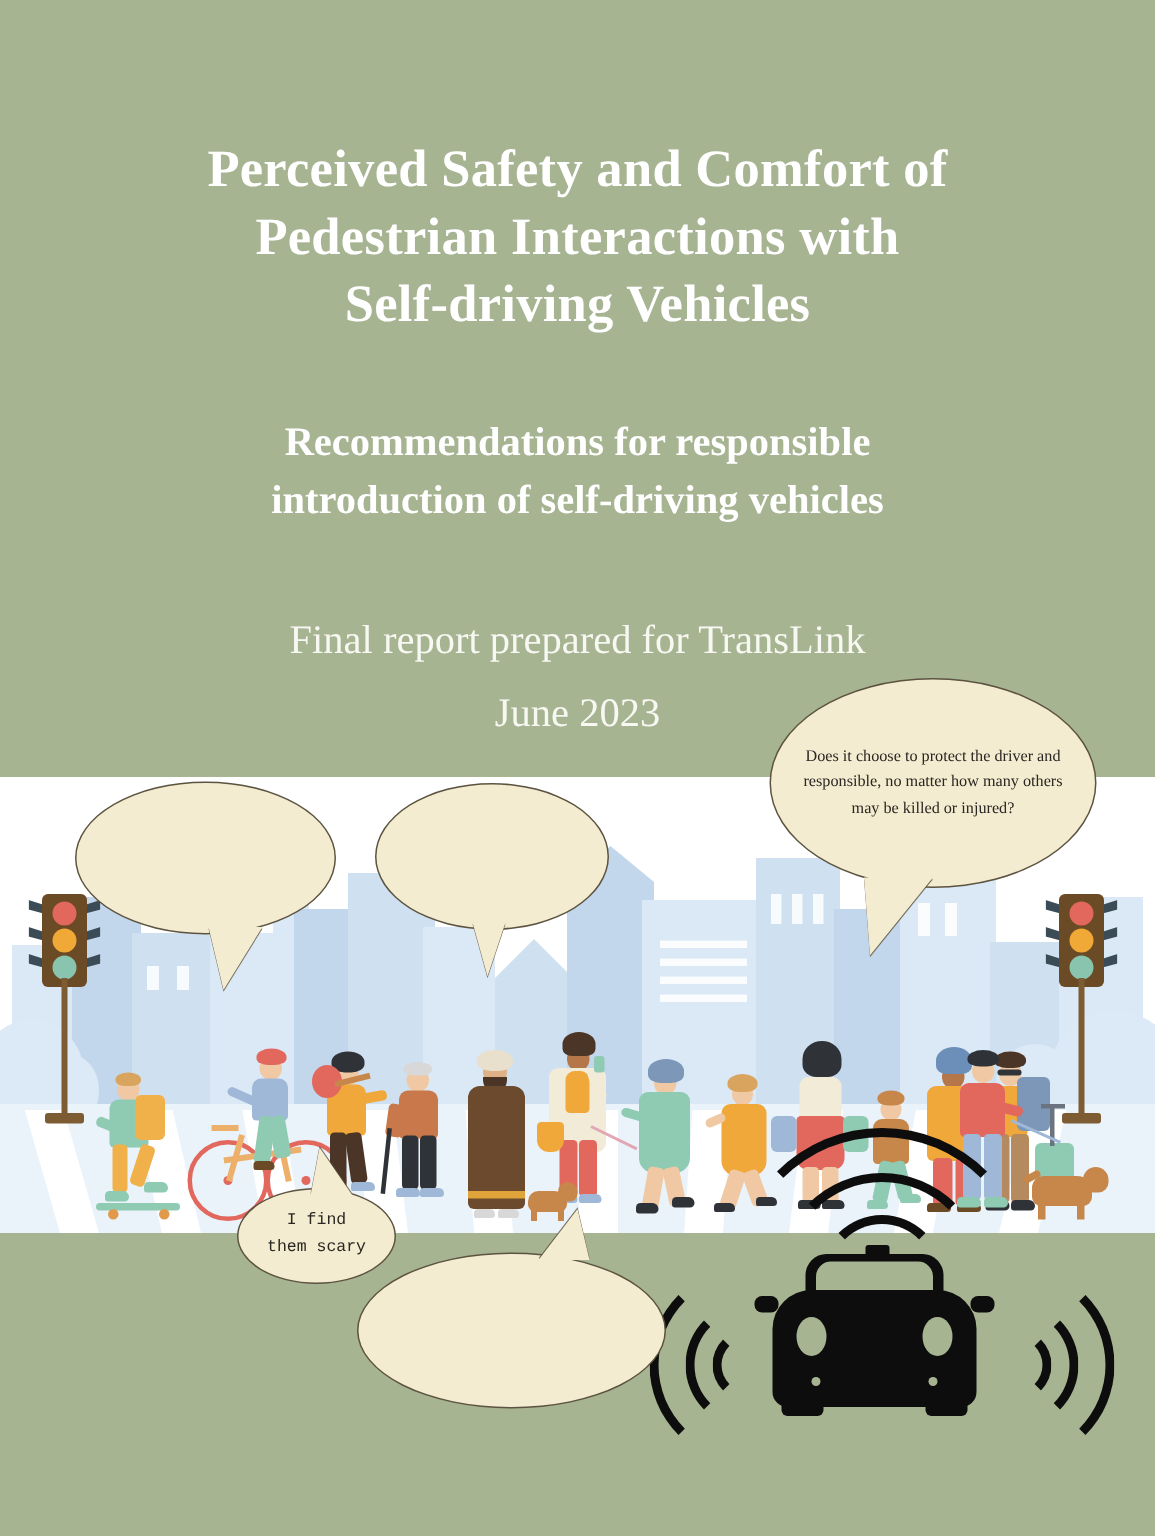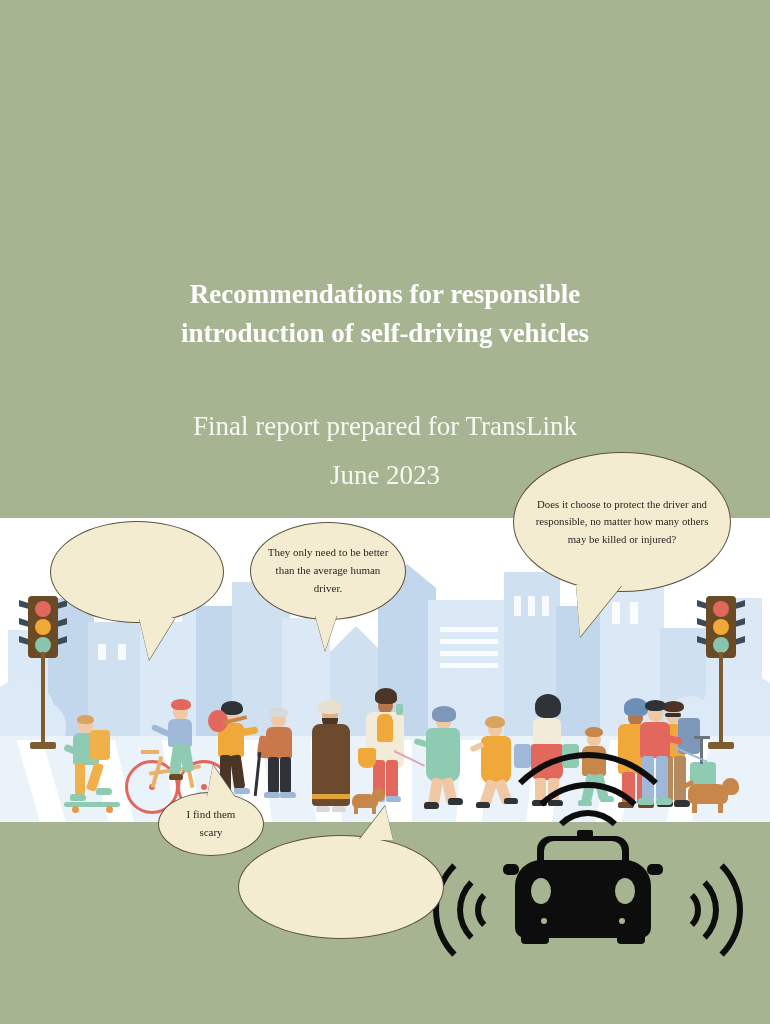--- a/index.html
+++ b/index.html
@@ -148,41 +148,46 @@
   }
 
   .b3{left:513px;top:452px;width:216px;height:138px;font-size:10.8px;}
   .b3 .tail{
     left:62px;top:132px;
     border-left:4px solid transparent;border-right:42px solid transparent;
     border-top:52px solid #f4ecd0;
     filter:drop-shadow(0 1px 0 #5c5340);
   }
 
-  .b4{left:158px;top:792px;width:104px;height:62px;font-size:11px;}
+  .b4{left:158px;top:792px;width:104px;height:62px;font-size:11px;font-family:Liberation Mono, monospace;}
   .b4 .tail{
     left:48px;top:-28px;
     border-left:6px solid transparent;border-right:22px solid transparent;
     border-bottom:32px solid #f4ecd0;
     filter:drop-shadow(0 -1px 0 #5c5340);
   }
 
   .b5{left:238px;top:835px;width:204px;height:102px;font-size:11px;}
   .b5 .tail{
     left:120px;top:-30px;
     border-left:26px solid transparent;border-right:8px solid transparent;
     border-bottom:34px solid #f4ecd0;
     filter:drop-shadow(0 -1px 0 #5c5340);
   }
 </style>
 </head>
 <body>
 
 <div class="cover">
 
+  <div class="title-block">
+    <div class="title-line">Perceived Safety and Comfort of</div>
+    <div class="title-line">Pedestrian Interactions with</div>
+    <div class="title-line">Self-driving Vehicles</div>
+  </div>
 
   <div class="subtitle-block">
     <div class="subtitle-line">Recommendations for responsible</div>
     <div class="subtitle-line">introduction of self-driving vehicles</div>
   </div>
 
   <div class="byline-block">
     <div class="byline-line">Final report prepared for TransLink</div>
     <div class="byline-line">June 2023</div>
   </div>
@@ -485,21 +490,20 @@
     <div class="fog right"></div>
     <div class="car-wheel left"></div>
     <div class="car-wheel right"></div>
   </div>
 
   <div class="bubble b1">
     <i class="tail"></i>
   </div>
 
   <div class="bubble b2">
-    <span>They only need to be better than the average human driver.</span>
     <i class="tail"></i>
   </div>
 
   <div class="bubble b3">
     <span>Does it choose to protect the driver and responsible, no matter how many others may be killed or injured?</span>
     <i class="tail"></i>
   </div>
 
   <div class="bubble b4">
     <span>I find them scary</span>

